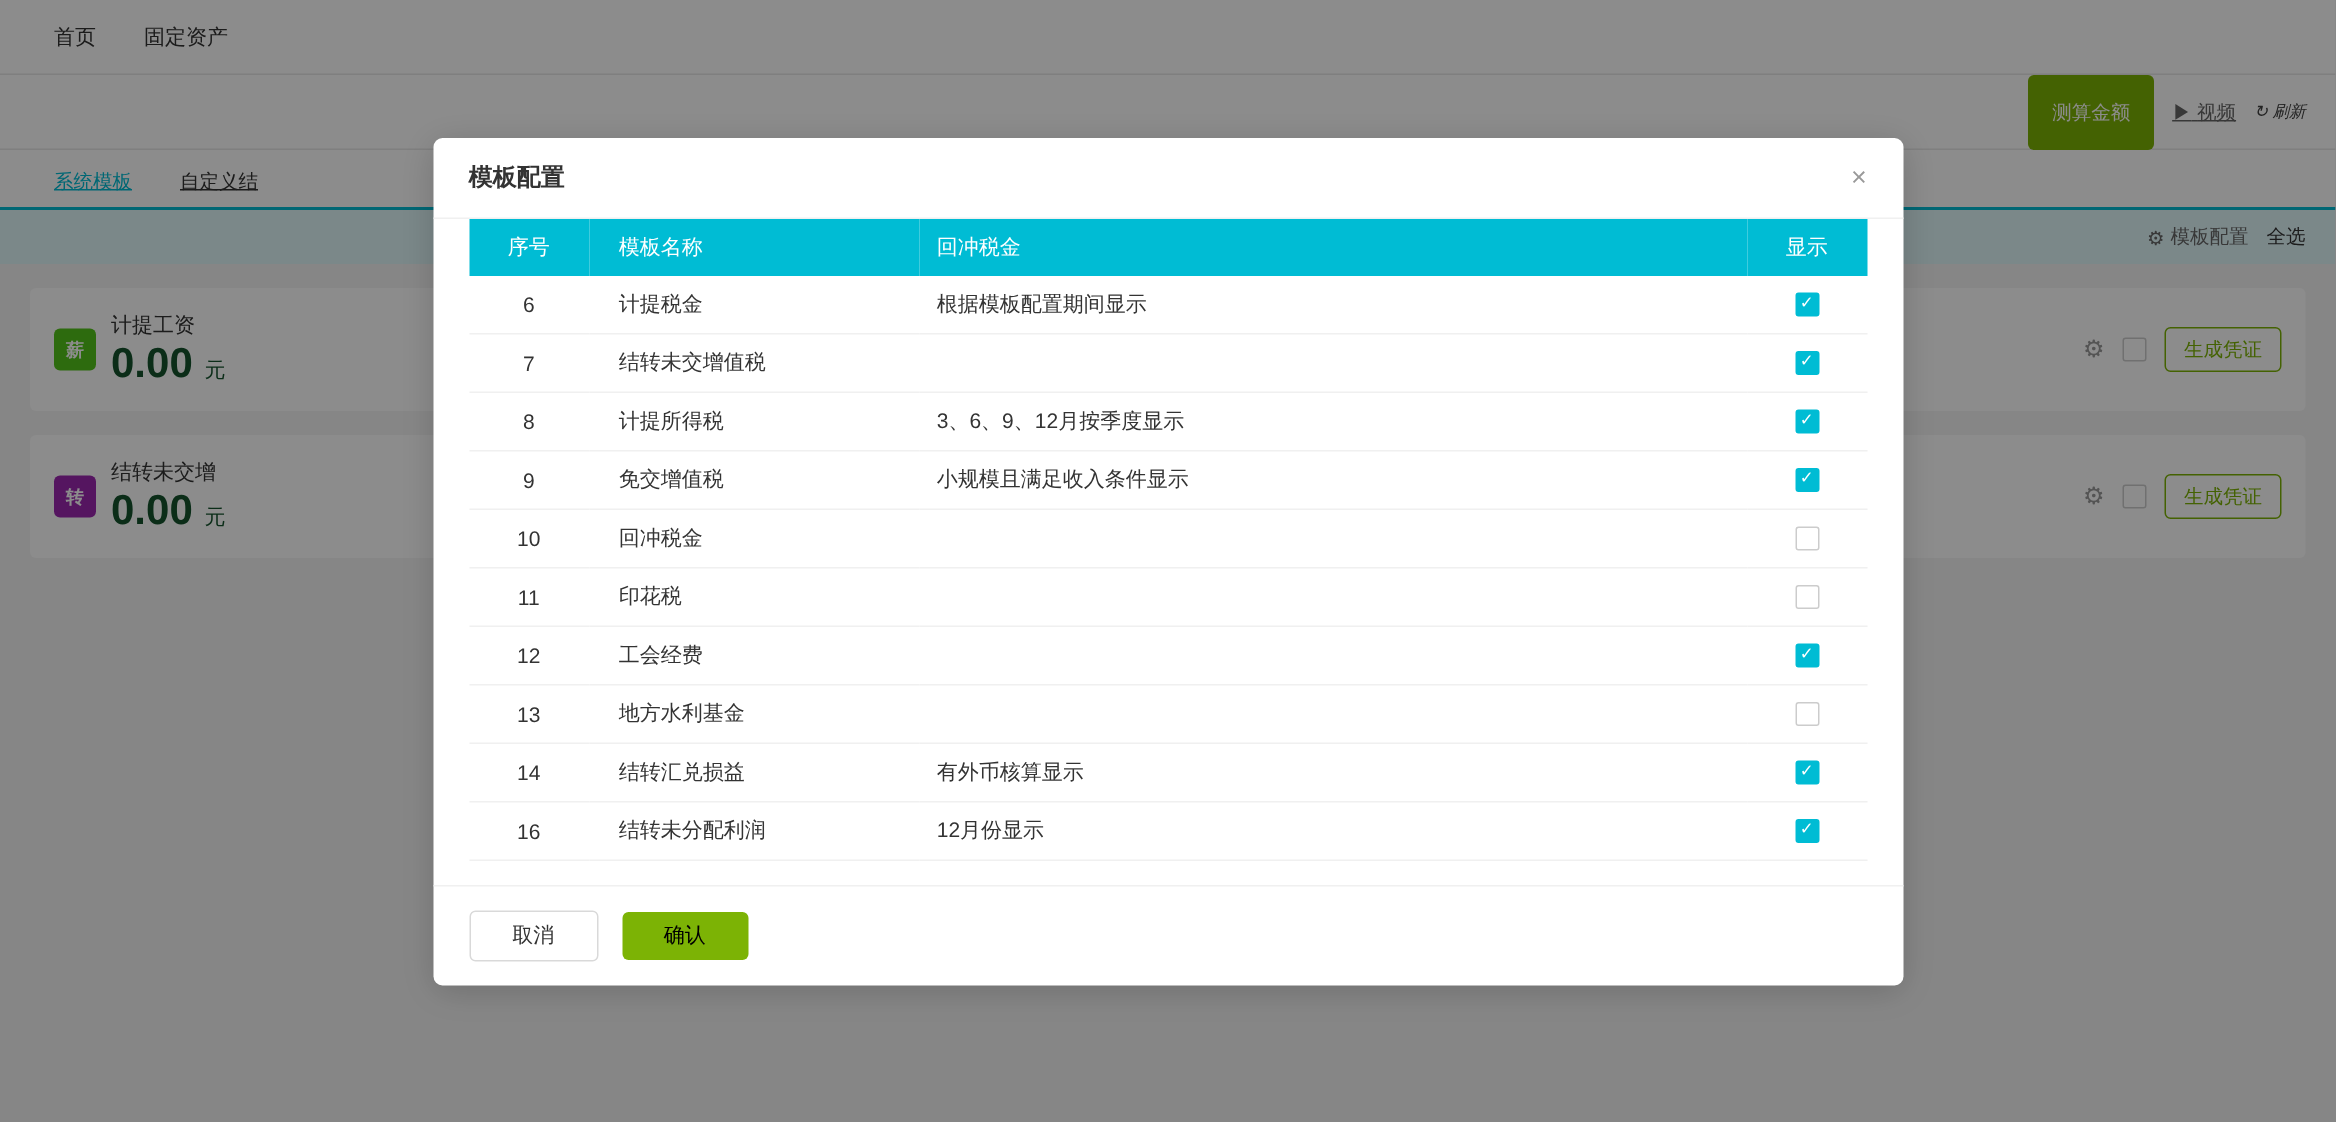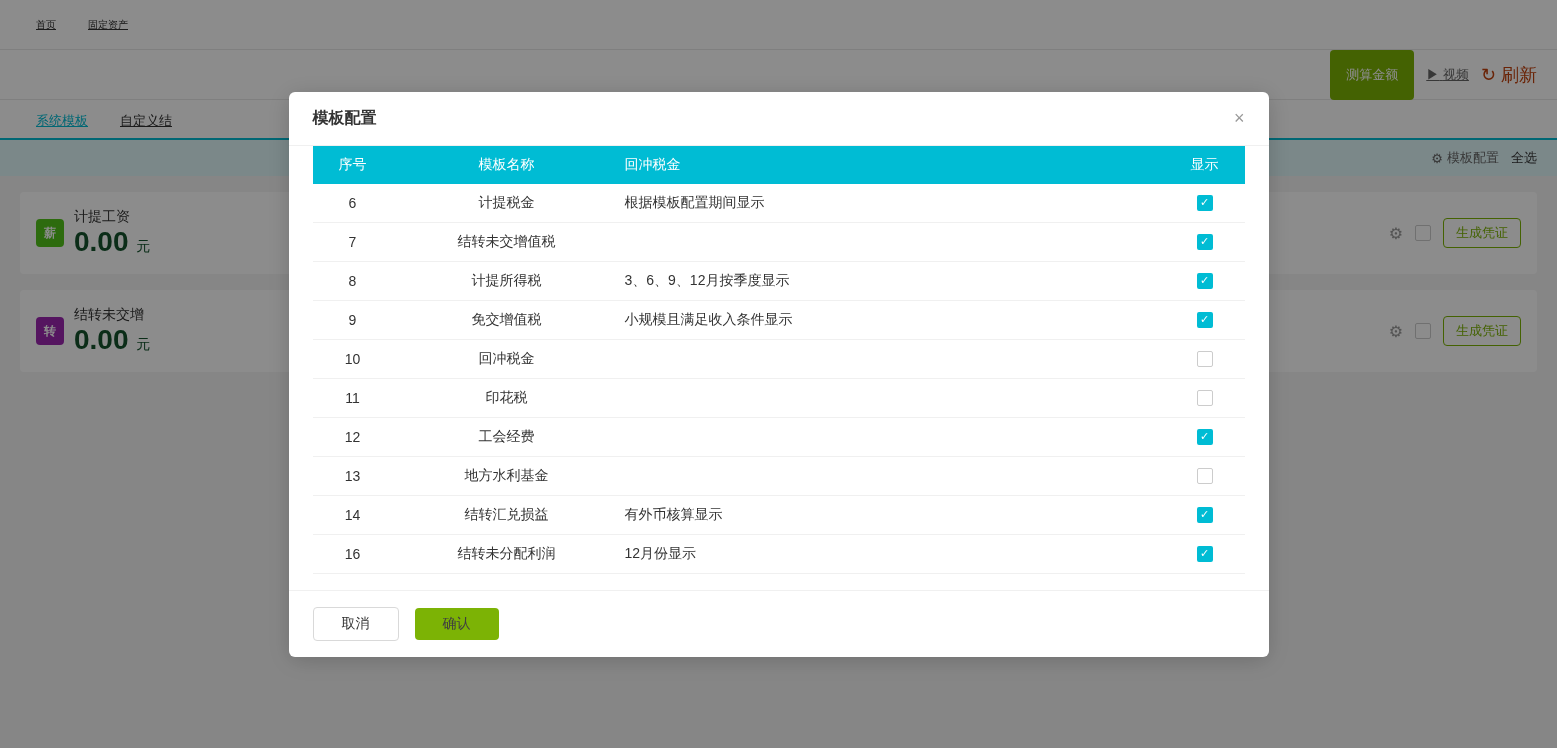--- a/index.html
+++ b/index.html
@@ -25,26 +25,25 @@
       height: 50px;
       display: flex;
       align-items: center;
       padding: 0 20px;
       border-bottom: 1px solid #e8e8e8;
     }
 
     .top-nav-item {
       padding: 0 16px;
       color: #333;
-      font-size: 10px;
+      font-size: 14px;
       cursor: pointer;
       height: 50px;
       display: flex;
       align-items: center;
-      text-decoration: underline;
     }
 
     .toolbar-row {
       background: #fff;
       height: 50px;
       display: flex;
       align-items: center;
       justify-content: flex-end;
       padding: 0 20px;
       gap: 12px;
@@ -64,25 +63,26 @@
     .btn-video {
       color: #666;
       background: none;
       border: none;
       cursor: pointer;
       font-size: 13px;
       text-decoration: underline;
     }
 
     .btn-refresh {
-      color: #c2410c;
+      color: #404040;
       background: none;
       border: none;
       cursor: pointer;
-      font-size: 18px;
+      font-size: 11px;
+      font-style: italic;
     }
 
     .tab-row {
       background: #fff;
       height: 40px;
       display: flex;
       align-items: flex-end;
       padding: 0 20px;
       border-bottom: 2px solid #00bcd4;
     }
@@ -246,36 +246,36 @@
     }
 
     .config-table thead th {
       padding: 10px 12px;
       font-size: 14px;
       font-weight: normal;
       text-align: center;
     }
 
     .config-table thead th:first-child { width: 80px; }
-    .config-table thead th:nth-child(2) { width: 220px; text-align: center; padding-left: 20px; font-family: Liberation Serif, serif; }
+    .config-table thead th:nth-child(2) { width: 220px; text-align: left; padding-left: 20px; font-family: Liberation Serif, serif; }
     .config-table thead th:nth-child(3) { text-align: left; }
     .config-table thead th:last-child { width: 80px; }
 
     .config-table tbody tr {
       border-bottom: 1px solid #f0f0f0;
     }
 
     .config-table tbody td {
       padding: 10px 12px;
       font-size: 14px;
       color: #333;
       text-align: center;
     }
 
-    .config-table tbody td:nth-child(2) { text-align: center; padding-left: 20px; }
+    .config-table tbody td:nth-child(2) { text-align: left; padding-left: 20px; }
     .config-table tbody td:nth-child(3) { text-align: left; }
 
     
     .checkbox-container {
       display: flex;
       align-items: center;
       justify-content: center;
     }
 
     .checkbox-teal {
@@ -321,21 +321,21 @@
       color: #333;
       padding: 7px 28px;
       border-radius: 4px;
       cursor: pointer;
       font-size: 14px;
     }
 
     .btn-confirm {
       background: #7cb305;
       border: none;
-      color: #404040;
+      color: #000000;
       padding: 7px 28px;
       border-radius: 4px;
       cursor: pointer;
       font-size: 14px;
     }
 
     
     .modal-body::-webkit-scrollbar { width: 6px; }
     .modal-body::-webkit-scrollbar-track { background: #f1f1f1; }
     .modal-body::-webkit-scrollbar-thumb { background: #ccc; border-radius: 3px; }

